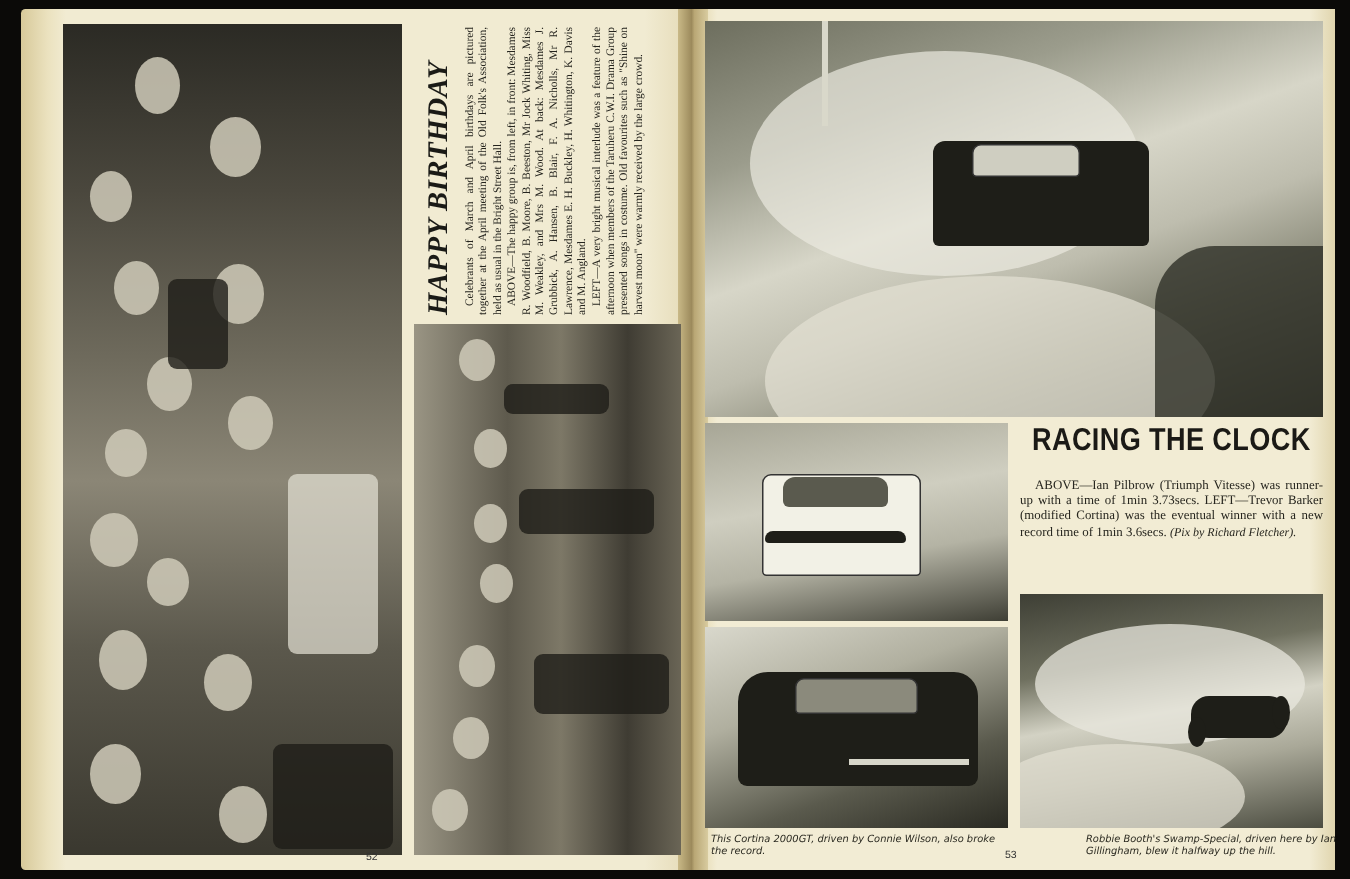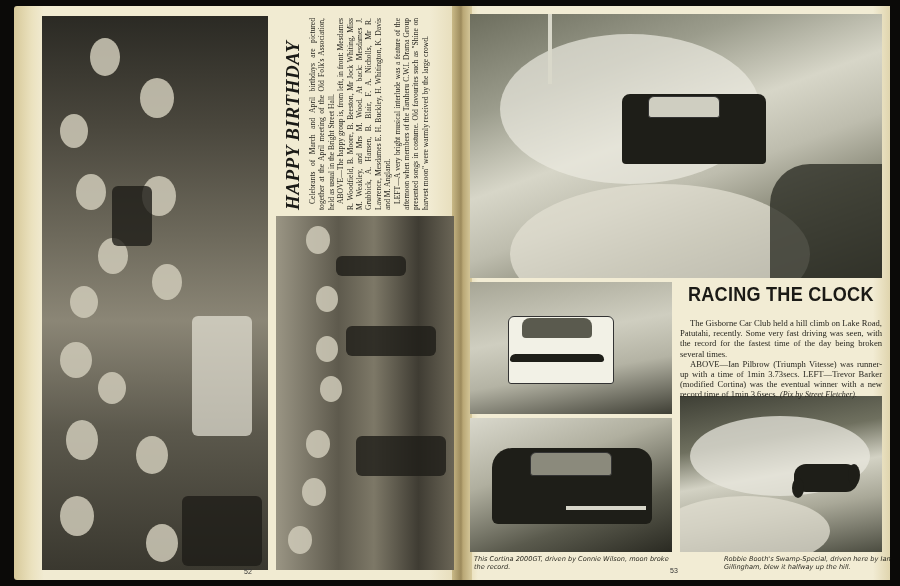--- a/index.html
+++ b/index.html
@@ -128,20 +128,19 @@
 <div class="photo ph-buggy grain">
   <div class="road" style="left:10px;top:20px;width:180px;height:80px;background:rgba(232,231,222,.75);"></div>
   <div class="road" style="left:-20px;top:100px;width:170px;height:70px;"></div>
   <div class="car" style="left:114px;top:68px;width:64px;height:28px;border-radius:12px;"></div>
   <div class="car" style="left:112px;top:82px;width:12px;height:20px;border-radius:50%;"></div>
   <div class="car" style="left:168px;top:68px;width:12px;height:22px;border-radius:50%;"></div>
 </div>
 
 <div class="rc-title">RACING THE CLOCK</div>
 <div class="rc-body">
-  <p>The Gisborne Car Club held a hill climb on Lake Road, Patutahi, recently. Some very fast driving was seen, with the record for the fastest time of the day being broken several times.</p>
-  <p><span>ABOVE—Ian Pilbrow (Triumph Vitesse) was runner-up with a time of 1min 3.73secs. LEFT—Trevor Barker (modified Cortina) was the eventual winner with a new record time of 1min 3.6secs.</span> <span class="rc-credit">(Pix by Street Fletcher).</span></p>
+  <p><span>ABOVE—Ian Pilbrow (Triumph Vitesse) was runner-up with a time of 1min 3.73secs. LEFT—Trevor Barker (modified Cortina) was the eventual winner with a new record time of 1min 3.6secs.</span> <span class="rc-credit">(Pix by Richard Fletcher).</span></p>
 </div>
 
-<div class="caption" style="left:474px;top:555px;width:196px;">This Cortina 2000GT, driven by Connie Wilson, moon broke the record.</div>
+<div class="caption" style="left:474px;top:555px;width:196px;">This Cortina 2000GT, driven by Connie Wilson, also broke the record.</div>
 <div class="caption" style="left:724px;top:555px;width:200px;">Robbie Booth's Swamp-Special, driven here by Ian Gillingham, blew it halfway up the hill.</div>
 
 <div class="folio" style="left:670px;top:567px;">53</div>
 
 </body></html>

